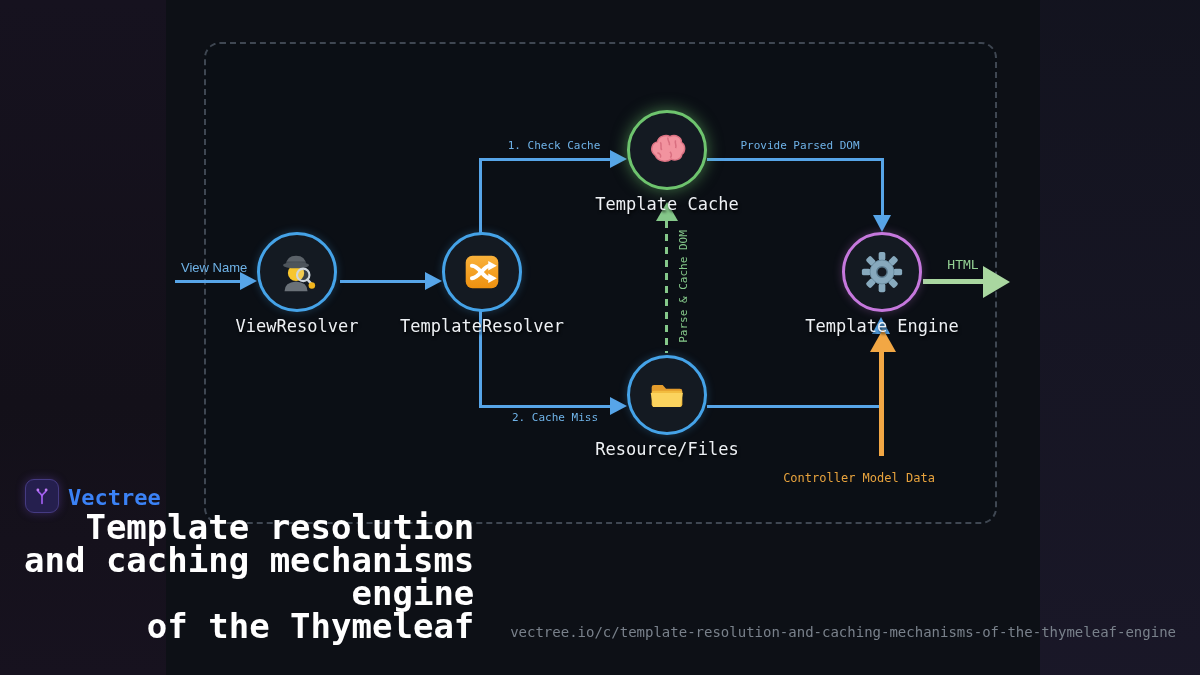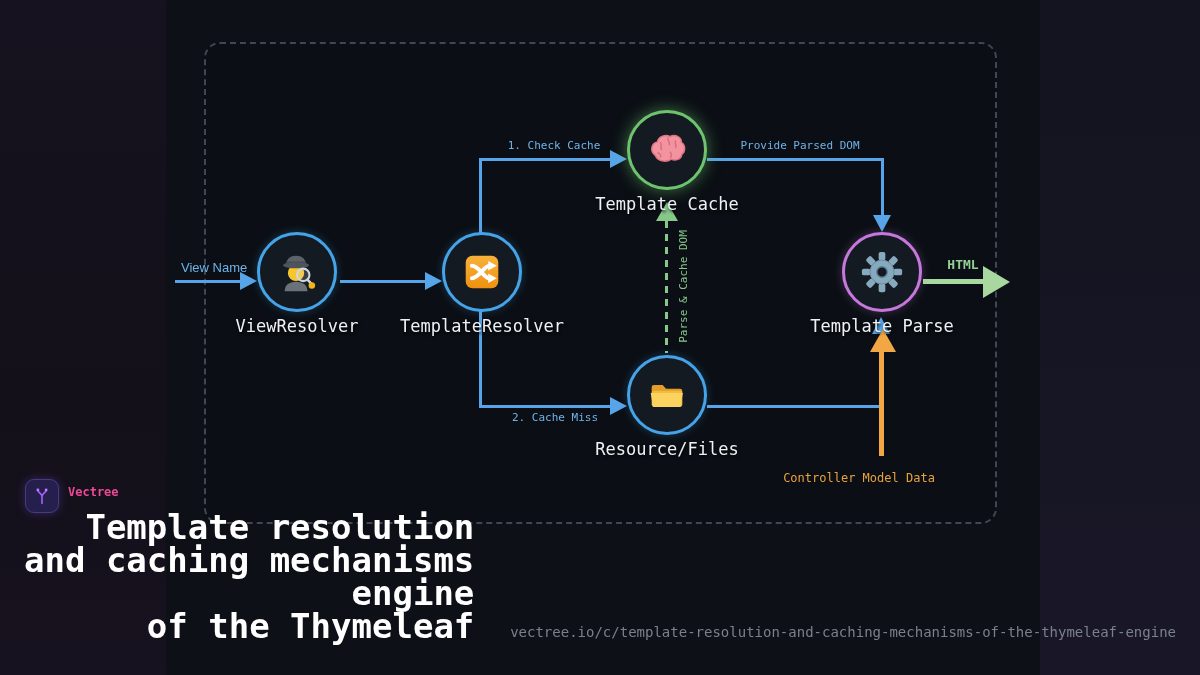--- a/index.html
+++ b/index.html
@@ -35,28 +35,28 @@
   .ah-u{border-left:9px solid transparent;border-right:9px solid transparent;border-bottom:17px solid #57a5e8;}
   .ah-u.grn2{border-left-width:11px;border-right-width:11px;border-bottom:19px solid #85c88a;}
   .ah-u.org2{border-left-width:13px;border-right-width:13px;border-bottom:23px solid #f2a744;}
   .ah-r.big{border-top:16px solid transparent;border-bottom:16px solid transparent;border-left:27px solid #a9d7a0;}
 
   .elabel{position:absolute;font-size:11px;color:#6fb3e8;white-space:nowrap;z-index:4;}
   .elabel.center{text-align:center;}
   .elabel.sans{font-family:"Liberation Sans","DejaVu Sans",sans-serif;font-size:13px;}
   .elabel.grn{color:#85c88a;}
   .elabel.org{color:#e8a33d;font-size:12px;}
-  .elabel.html{color:#93d193;font-size:13px;font-weight:bold;}
+  .elabel.html{color:#93d193;font-size:13px;font-weight:normal;}
   .rot{transform:rotate(-90deg);}
 
   
   .logo{position:absolute;left:25px;top:479px;width:32px;height:32px;border-radius:9px;
         background:#251f4e;border:1px solid #453b82;box-shadow:0 0 10px rgba(120,80,220,.35);
         display:flex;align-items:center;justify-content:center;z-index:5;}
-  .brand{position:absolute;left:68px;top:485px;font-size:12px;font-weight:bold;color:#ec4899;z-index:5;}
+  .brand{position:absolute;left:68px;top:485px;font-size:22px;font-weight:bold;color:#3b82f6;z-index:5;}
   .heading{position:absolute;left:24px;top:511px;font-size:34px;line-height:33px;font-weight:bold;
         color:#ffffff;z-index:5;white-space:nowrap;text-align:right;}
   .url{position:absolute;right:24px;top:624px;font-size:14px;color:#79818b;z-index:5;white-space:nowrap;}
 </style>
 </head>
 <body>
 
 <div id="stage">
   <div class="band-left"></div>
   <div class="band-right"></div>
@@ -163,21 +163,21 @@
         <rect x="20.5" y="36" width="7" height="9" rx="2" transform="rotate(45 24 24)"></rect>
         <rect x="20.5" y="3" width="7" height="9" rx="2" transform="rotate(90 24 24)"></rect>
         <rect x="20.5" y="36" width="7" height="9" rx="2" transform="rotate(90 24 24)"></rect>
         <rect x="20.5" y="3" width="7" height="9" rx="2" transform="rotate(135 24 24)"></rect>
         <rect x="20.5" y="36" width="7" height="9" rx="2" transform="rotate(135 24 24)"></rect>
       </g>
       <circle cx="24" cy="24" r="12.5" fill="#87a9bd" stroke="#6b8da1" stroke-width="1"></circle>
       <circle cx="24" cy="24" r="5.5" fill="#141a22" stroke="#5f7f93" stroke-width="1.5"></circle>
     </svg>
   </div>
-  <div class="nlabel" style="left:772px;top:316px;">Template Parse</div>
+  <div class="nlabel" style="left:772px;top:316px;">Template Engine</div>
 
   <div class="logo">
     <svg width="24" height="24" viewBox="0 0 32 32">
       <path d="M16 26 V17 M16 17 C16 13 12.5 13 11 9.5 M16 17 C16 13 19.5 13 21 9.5" fill="none" stroke="#a35ff2" stroke-width="2.2" stroke-linecap="round"></path>
       <circle cx="10.5" cy="8" r="1.9" fill="#c07cf7"></circle>
       <circle cx="21.5" cy="8" r="1.9" fill="#c07cf7"></circle>
     </svg>
   </div>
   <div class="brand">Vectree</div>
 

